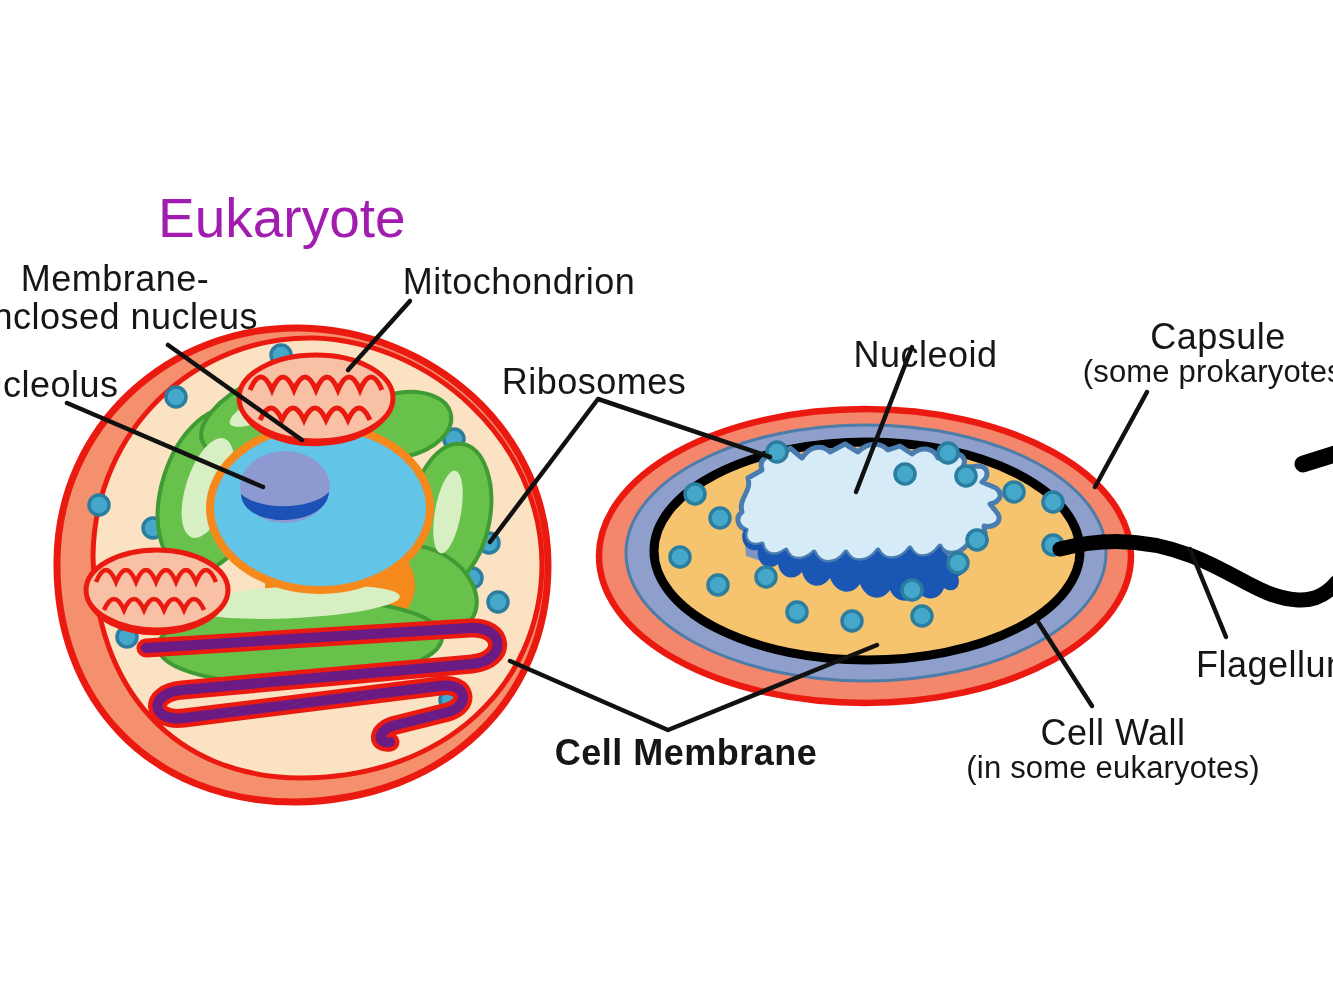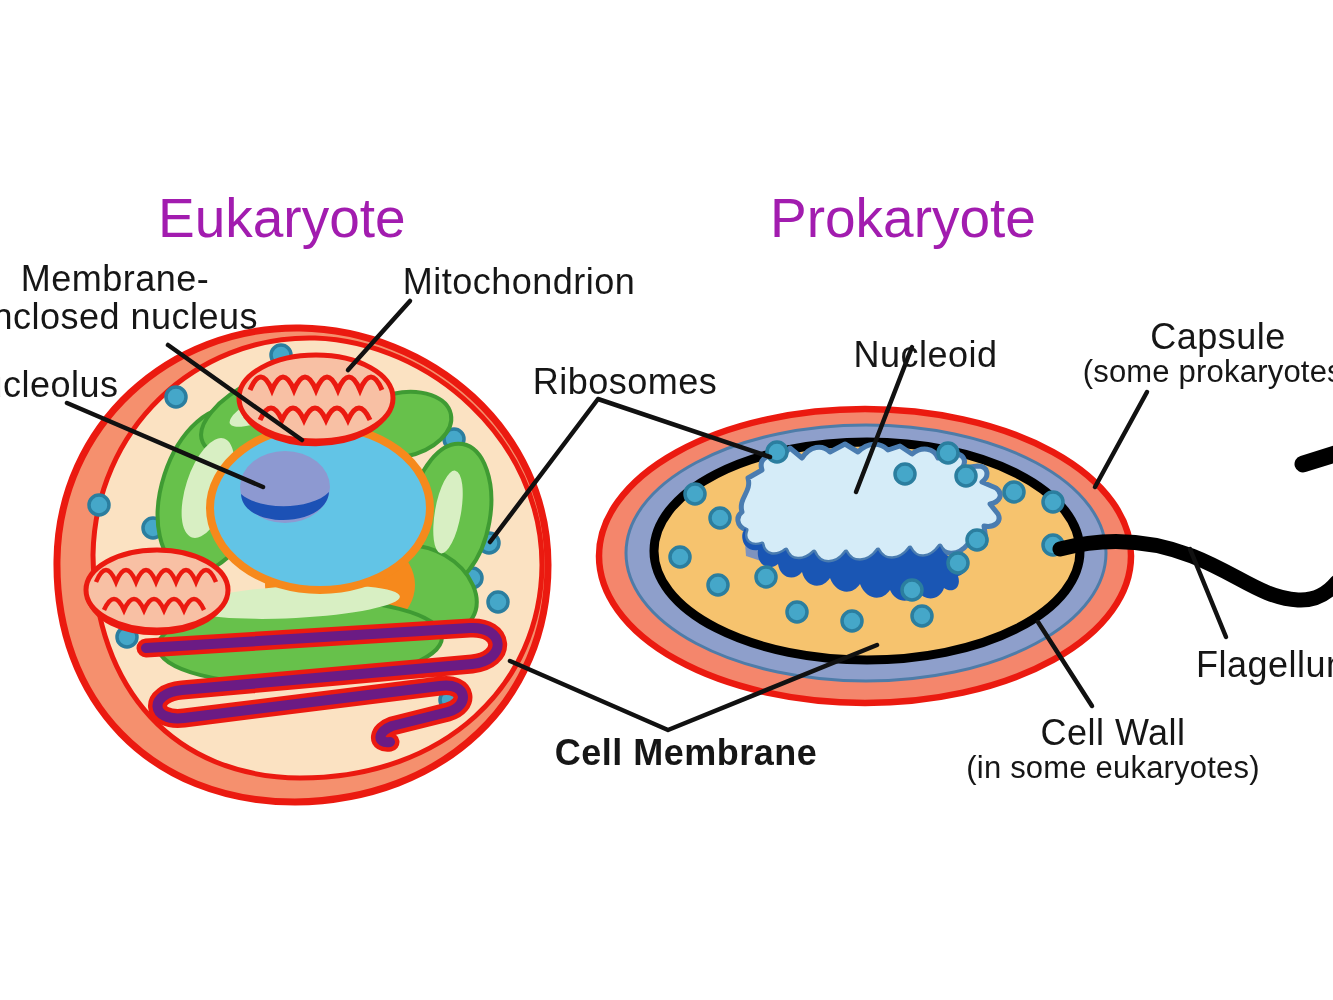--- a/index.html
+++ b/index.html
@@ -127,32 +127,31 @@
     <path d="M 490 542 L 598 399 L 770 457"></path>
     <path d="M 912 347 L 856 492"></path>
     <path d="M 1147 392 L 1095 487"></path>
     <path d="M 1190 549 L 1226 637"></path>
     <path d="M 1038 622 L 1092 706"></path>
     <path d="M 510 661 L 668 730 L 877 645"></path>
   </g>
 </svg>
 
   <div class="title" style="left:158px;top:186px;">Eukaryote</div>
-  <div class="title" style="left:770px;top:186px;">Prokaryote</div>
 
   <div class="lbl main-label center" style="left:-46px;top:260px;width:322px;">
     <div>Membrane-</div>
     <div>enclosed nucleus</div>
   </div>
 
   <div class="lbl main-label nowrap" style="left:-44px;top:366px;">Nucleolus</div>
 
   <div class="lbl main-label center" style="left:378px;top:263px;width:282px;text-align:center;">Mitochondrion</div>
 
-  <div class="lbl main-label center" style="left:520px;top:363px;width:210px;">Ribosomes</div>
+  <div class="lbl main-label center" style="left:489px;top:363px;width:210px;">Ribosomes</div>
 
   <div class="lbl main-label center" style="left:843px;top:306px;width:165px;margin-top:30px;">Nucleoid</div>
 
   <div class="lbl center" style="left:1050px;top:318px;width:336px;">
     <div class="main-label">Capsule</div>
     <div class="sub-label nowrap">(some prokaryotes)</div>
   </div>
 
   <div class="lbl main-label nowrap" style="left:1196px;top:646px;">Flagellum</div>
 

